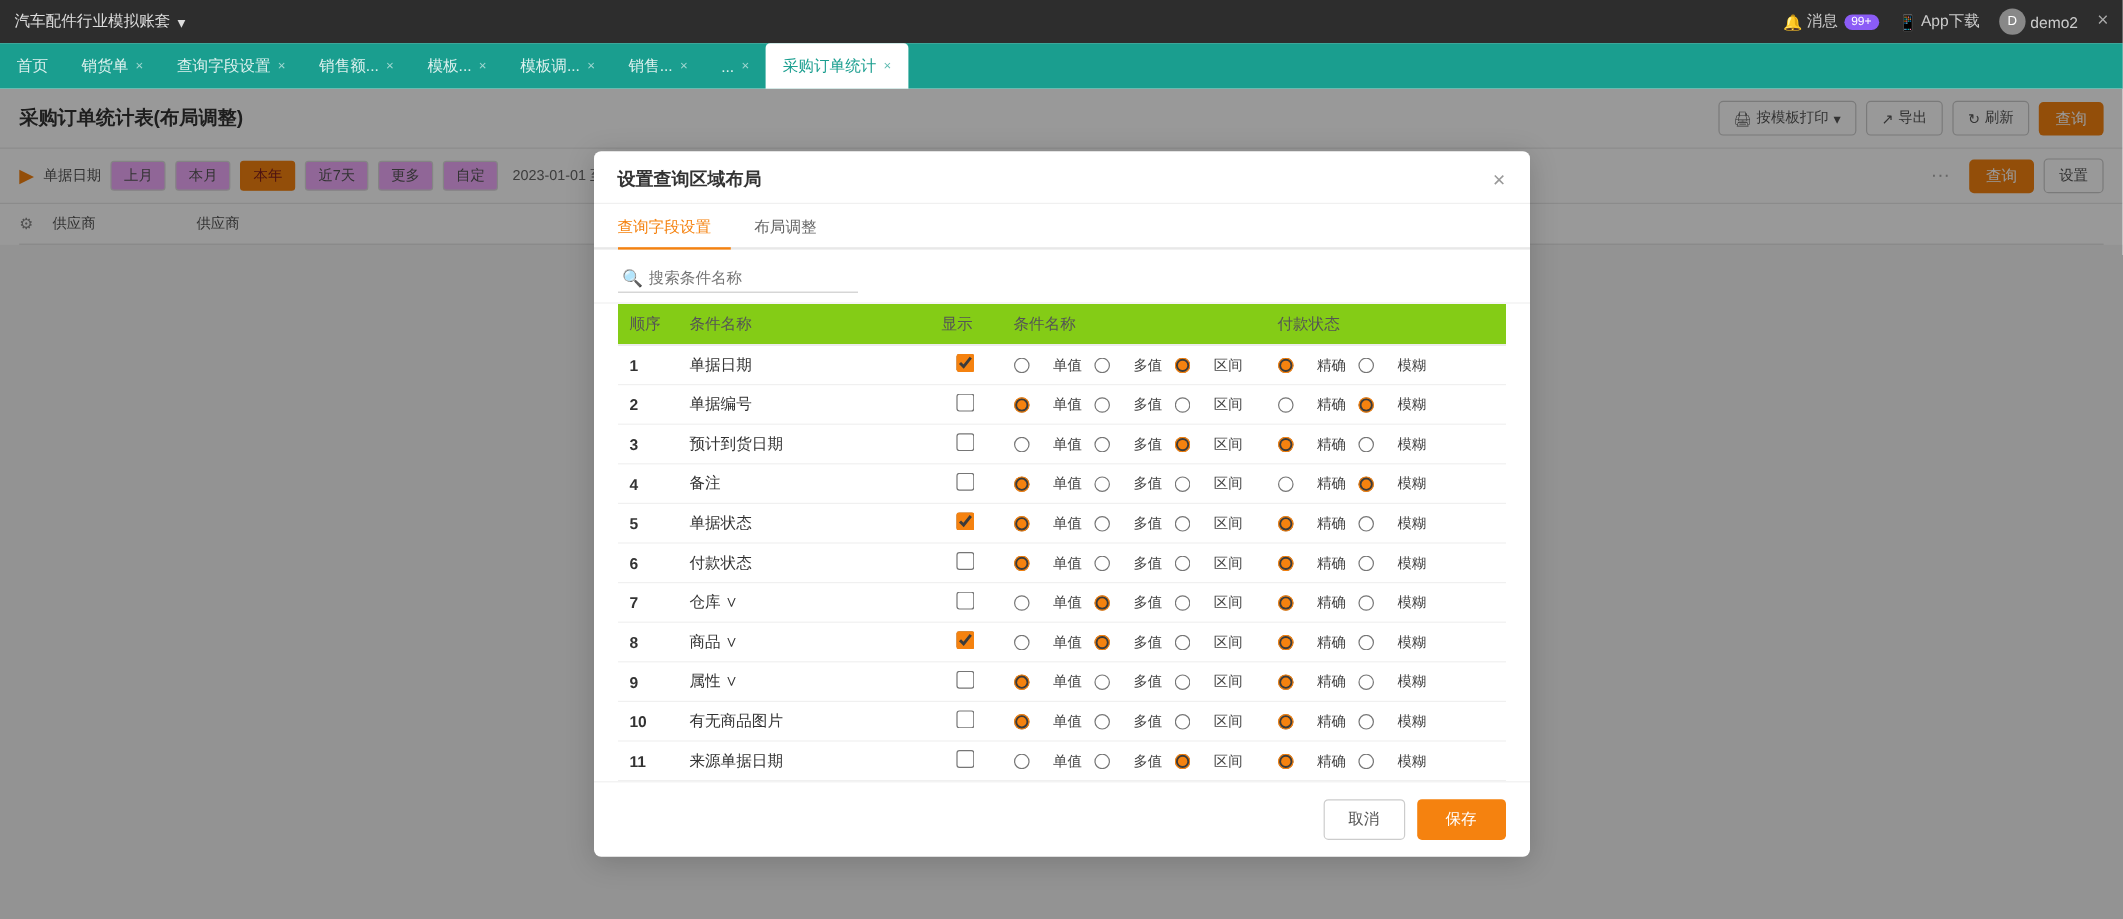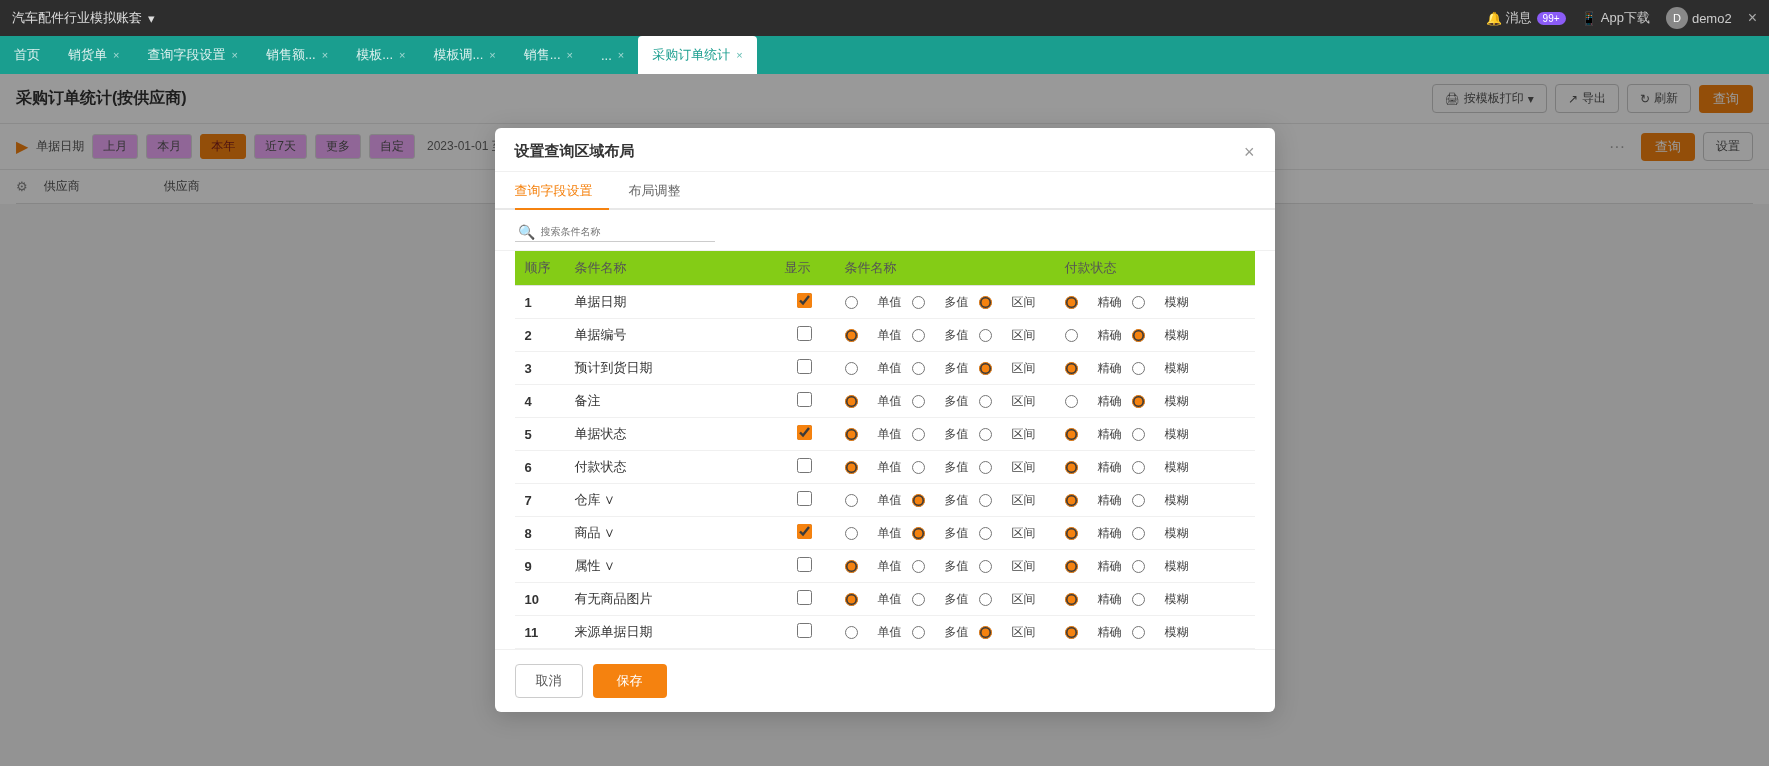--- a/index.html
+++ b/index.html
@@ -145,21 +145,21 @@
     .search-wrap {
       position: relative;
       display: flex;
       align-items: center;
     }
     .search-wrap input {
       border: none;
       border-bottom: 1px solid #ccc;
       outline: none;
       padding: 4px 8px 4px 26px;
-      font-size: 10px;
+      font-size: 13px;
       width: 200px;
       color: #14532d;
     }
     .search-wrap .search-icon-inner {
       position: absolute;
       left: 4px;
       color: #aaa;
       font-size: 14px;
     }
 
@@ -194,20 +194,21 @@
 
     
     .radio-group { display: flex; align-items: center; gap: 10px; }
     .radio-item { display: flex; align-items: center; gap: 20px; cursor: pointer; font-size: 12px; color: #444; }
     .radio-item input[type=radio] { accent-color: #f5820f; cursor: pointer; }
 
     
     .modal-footer {
       padding: 14px 20px;
       display: flex;
+      justify-content: flex-end;
       gap: 10px;
       border-top: 1px solid #f0f0f0;
     }
     .btn-cancel { background: #fff; border: 1px solid #ccc; padding: 7px 20px; border-radius: 4px; cursor: pointer; font-size: 13px; color: #555; }
     .btn-save { background: #f5820f; color: white; border: none; padding: 7px 24px; border-radius: 4px; cursor: pointer; font-size: 13px; }
 
     
     .modal-table-wrap::-webkit-scrollbar { width: 6px; }
     .modal-table-wrap::-webkit-scrollbar-track { background: #f5f5f5; }
     .modal-table-wrap::-webkit-scrollbar-thumb { background: #ccc; border-radius: 3px; }
@@ -272,21 +273,21 @@
   </div>
   <div class="tab-item active">
     <span>采购订单统计</span>
     <span class="tab-close">×</span>
   </div>
 </div>
 
 <div class="page-area">
 
   <div class="page-header">
-    <span class="page-title">采购订单统计(按供应商)</span>
+    <span class="page-title">采购订单统计表(布局调整)</span>
     <div class="page-header-actions">
       <button class="btn-outline">
         <span>🖨</span>
         <span>按模板打印</span>
         <span>▾</span>
       </button>
       <button class="btn-outline">
         <span>↗</span>
         <span>导出</span>
       </button>

